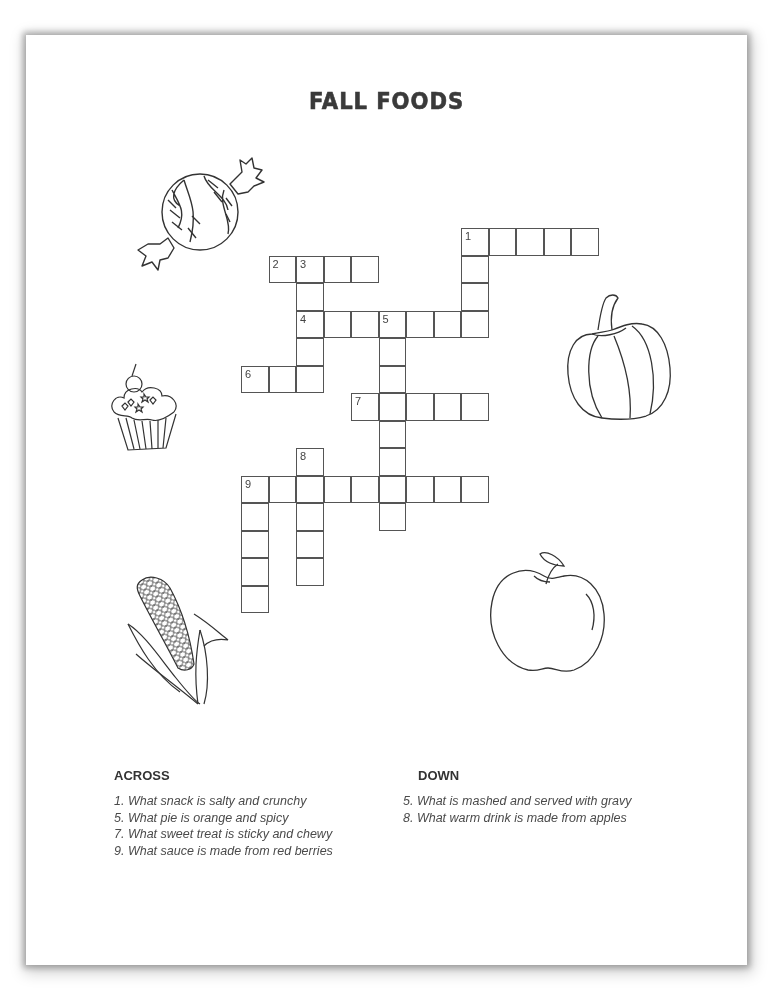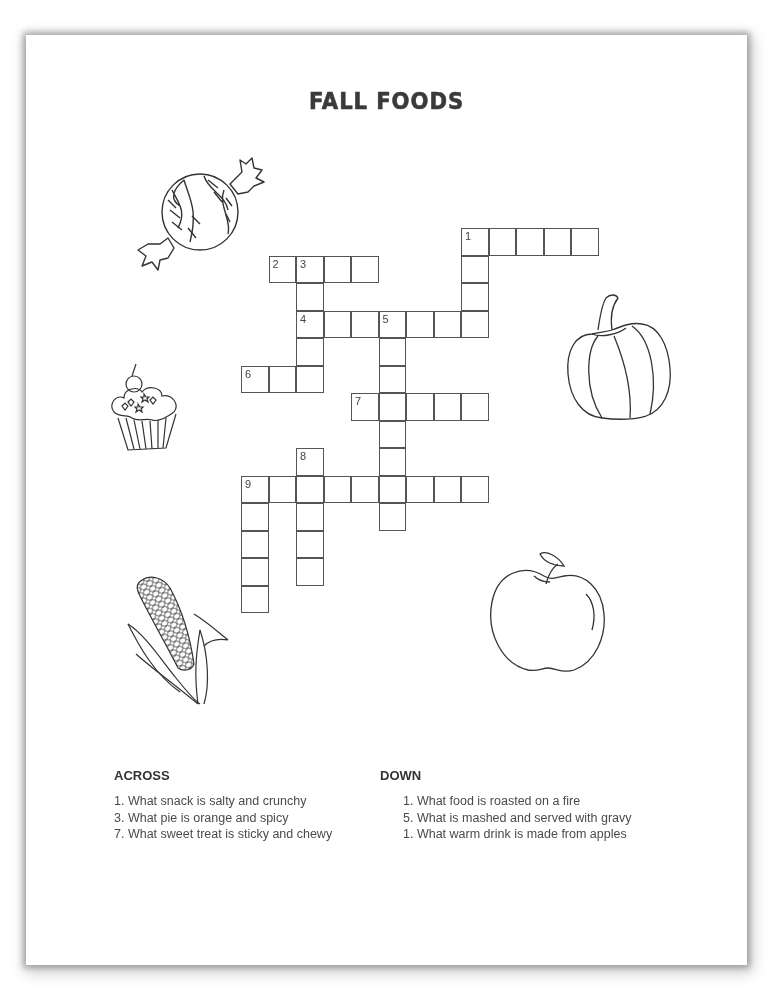--- a/index.html
+++ b/index.html
@@ -27,21 +27,21 @@
   }
   .cell .num {
     position:absolute; left:3px; top:1px; font-size:11px; color:#444;
     font-family:"Liberation Sans", sans-serif;
   }
   .illus { position:absolute; }
   .clues-heading {
     position:absolute; font-weight:bold; font-size:13px; color:#333;
   }
   .clue-list { position:absolute; font-size:12.5px; color:#4a4a4a; line-height:16.5px; }
-  .clue-list div { white-space:nowrap; }
+  .clue-list div { white-space:nowrap;font-style:italic; }
 </style>
 </head>
 <body>
 
 <div class="page"></div>
 
 <div class="title">FALL FOODS</div>
 
 <div class="grid" id="grid">
     <div class="cell" style="left: 461px; top: 228px; border-color: rgb(85, 85, 85);">
@@ -172,22 +172,22 @@
     <path d="M62 38 C64 30 68 22 74 18"></path>
     <path d="M56 8 C62 4 74 10 80 20 C70 20 60 16 56 8 Z"></path>
     <path d="M102 48 C110 56 112 70 108 84"></path>
     <path d="M50 30 C54 34 58 36 66 36"></path>
   </g>
 </svg>
 
 <div class="clues-heading" style="left:114px;top:768px">ACROSS</div>
 <div class="clue-list" id="across-list" style="left:114px;top:793px">
     <div>1. What snack is salty and crunchy</div>
-    <div>3. What pie is orange and spicy</div>
+    <div>5. What pie is orange and spicy</div>
     <div>7. What sweet treat is sticky and chewy</div>
+    <div>9. What sauce is made from red berries</div>
   </div>
 
-<div class="clues-heading" style="left:380px;top:768px">DOWN</div>
+<div class="clues-heading" style="left:418px;top:768px">DOWN</div>
 <div class="clue-list" id="down-list" style="left:403px;top:793px">
-    <div>1. What food is roasted on a fire</div>
     <div>5. What is mashed and served with gravy</div>
-    <div>1. What warm drink is made from apples</div>
+    <div>8. What warm drink is made from apples</div>
   </div>
 
 </body></html>

